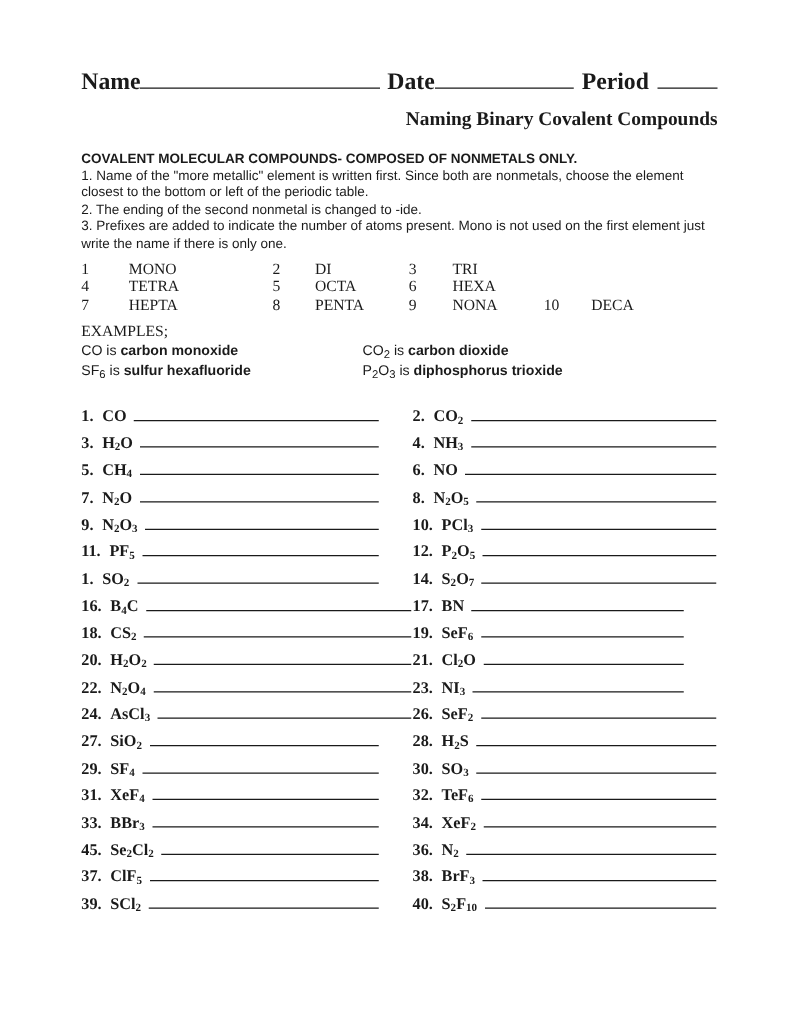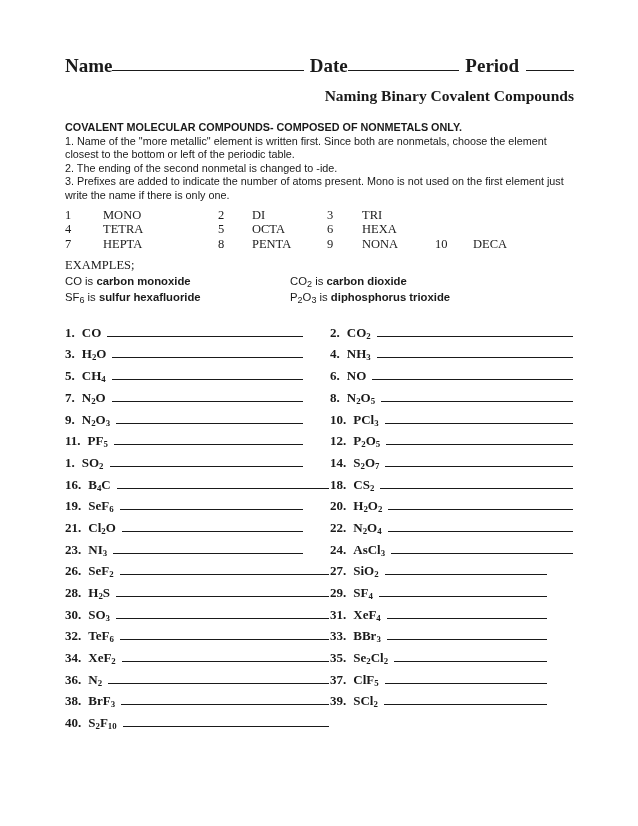--- a/index.html
+++ b/index.html
@@ -228,20 +228,25 @@
       <div class="problem-row col-right">
         <span class="p-num">14.</span>
         <span class="p-formula">S<sub>2</sub>O<sub>7</sub></span>
         <span class="p-blank"></span>
       </div>
       <div class="problem-row col-right">
         <span class="p-num">16.</span>
         <span class="p-formula">B<sub>4</sub>C</span>
         <span class="p-blank"></span>
       </div>
+      <div class="problem-row col-left">
+        <span class="p-num">17.</span>
+        <span class="p-formula">BN</span>
+        <span class="p-blank"></span>
+      </div>
       <div class="problem-row col-right">
         <span class="p-num">18.</span>
         <span class="p-formula">CS<sub>2</sub></span>
         <span class="p-blank"></span>
       </div>
       <div class="problem-row col-left">
         <span class="p-num">19.</span>
         <span class="p-formula">SeF<sub>6</sub></span>
         <span class="p-blank"></span>
       </div>
@@ -309,21 +314,21 @@
         <span class="p-num">33.</span>
         <span class="p-formula">BBr<sub>3</sub></span>
         <span class="p-blank"></span>
       </div>
       <div class="problem-row col-right">
         <span class="p-num">34.</span>
         <span class="p-formula">XeF<sub>2</sub></span>
         <span class="p-blank"></span>
       </div>
       <div class="problem-row col-left">
-        <span class="p-num">35.</span>
+        <span class="p-num">45.</span>
         <span class="p-formula">Se<sub>2</sub>Cl<sub>2</sub></span>
         <span class="p-blank"></span>
       </div>
       <div class="problem-row col-right">
         <span class="p-num">36.</span>
         <span class="p-formula">N<sub>2</sub></span>
         <span class="p-blank"></span>
       </div>
       <div class="problem-row col-left">
         <span class="p-num">37.</span>

